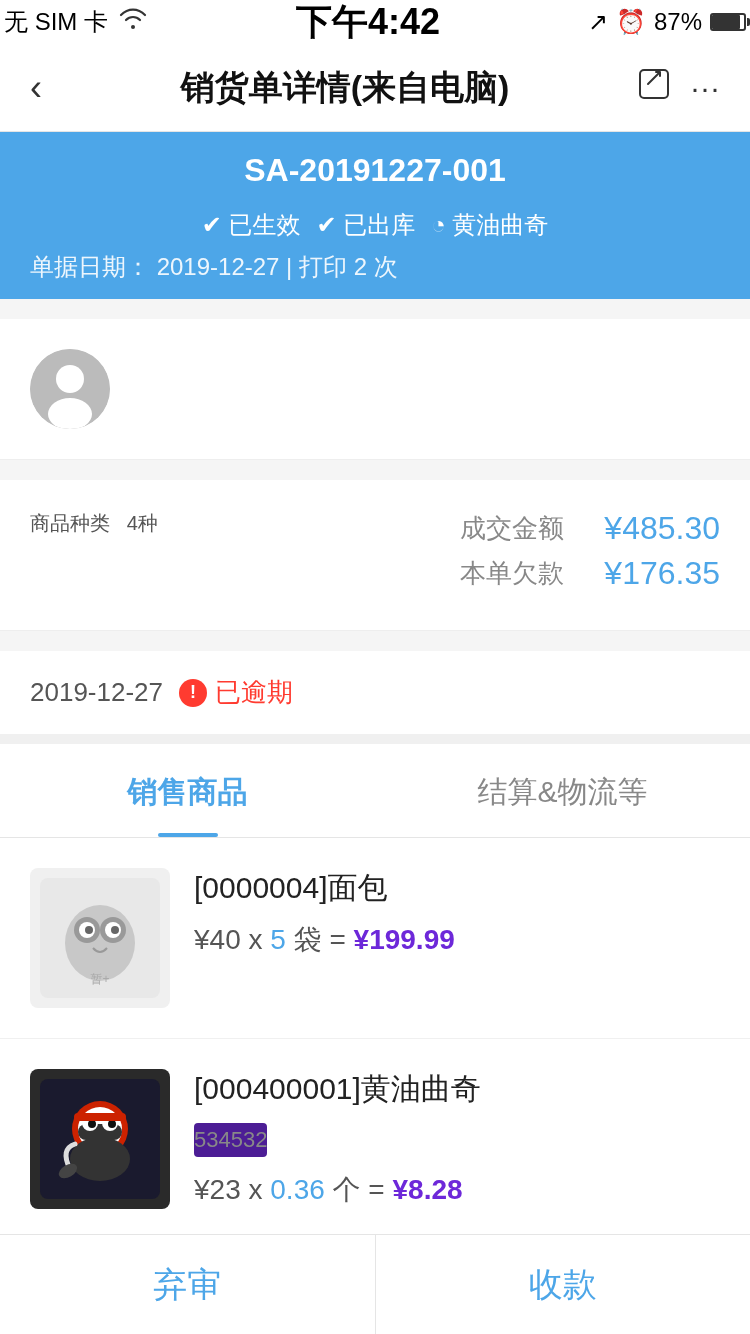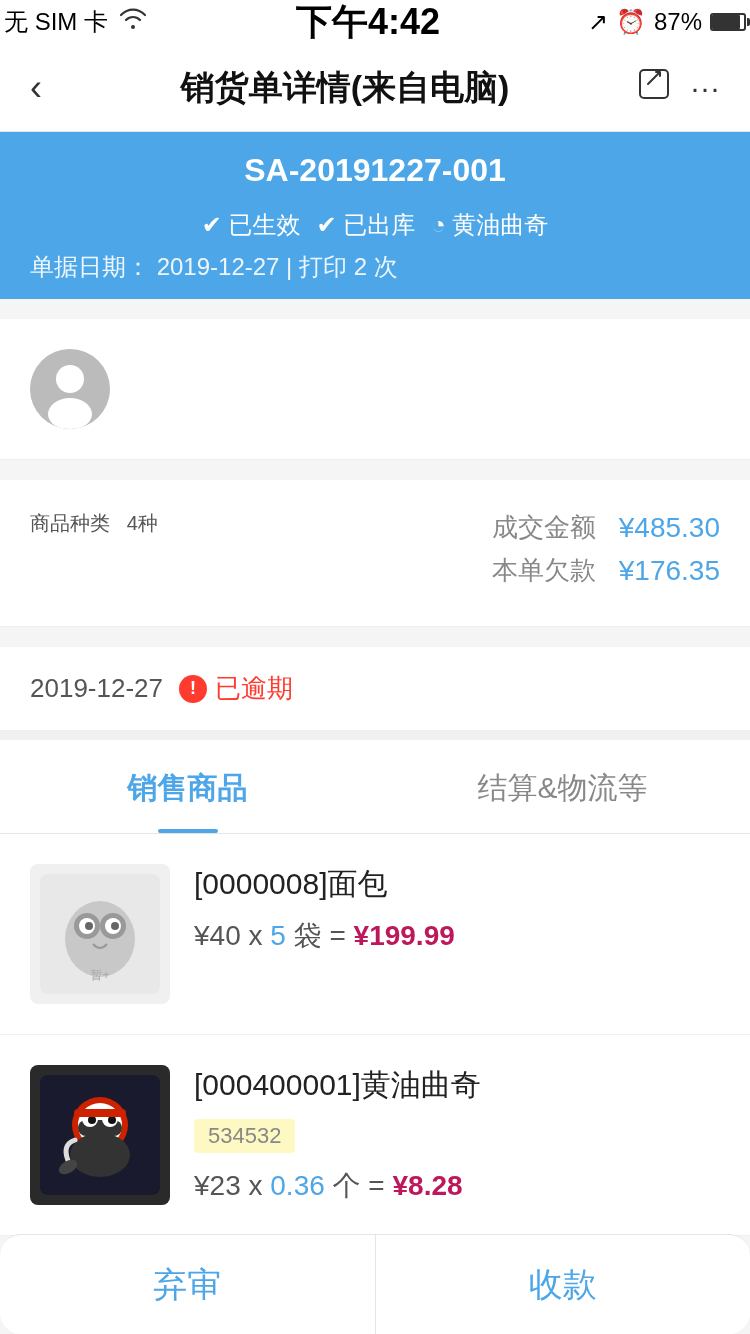--- a/index.html
+++ b/index.html
@@ -128,24 +128,24 @@
     .summary-section {
       background: #fff;
       padding: 30px;
       border-bottom: 1px solid #eee;
       margin-top: 20px;
       display: flex; justify-content: space-between; align-items: flex-start;
     }
     .summary-left { font-size: 20px; color: #555; }
     .summary-right { text-align: right; }
     .summary-row {
-      display: flex; gap: 4px; align-items: center; margin-bottom: 8px; font-size: 26px;
+      display: flex; gap: 36px; align-items: center; margin-bottom: 8px; font-size: 26px;
     }
     .summary-row-label { color: #888; }
-    .summary-row-value { color: #4da6e8; font-size: 28px; font-weight: 500; min-width: 120px; text-align: right; }
+    .summary-row-value { color: #4da6e8; font-size: 32px; font-weight: 500; min-width: 120px; text-align: right; }
 
     
     .due-section {
       background: #fff;
       padding: 24px 30px;
       font-size: 26px;
       color: #555;
       display: flex; align-items: center; gap: 16px;
       border-bottom: 10px solid #f0f0f0;
       margin-top: 20px;
@@ -190,44 +190,44 @@
       width: 140px; height: 140px; background: #f0f0f0; border-radius: 8px;
       flex-shrink: 0; display: flex; align-items: center; justify-content: center;
       overflow: hidden;
     }
     .product-info { flex: 1; }
     .product-name {
       font-size: 30px; color: #222; margin-bottom: 12px; font-weight: 500;
     }
     .product-sku {
       display: inline-block;
-      background: #fef9c3; color: #888; font-size: 22px;
-      padding: 4px 14px; border-radius: 4px; margin-bottom: 14px;
+      background: #4c1d95; color: #888; font-size: 22px;
+      padding: 4px 0; border-radius: 4px; margin-bottom: 14px;
     }
     .product-price-row {
       font-size: 28px; color: #555;
     }
     .product-qty { color: #4da6e8; }
-    .product-total { color: #be185d; font-weight: 600; text-align: right; }
+    .product-total { color: #6d28d9; font-weight: 600; text-align: right; }
 
     
     .owl-thumb {
       width: 140px; height: 140px; border-radius: 8px;
       background: #2a2a2a;
       display: flex; align-items: center; justify-content: center;
       flex-shrink: 0; overflow: hidden;
     }
     .owl-svg { width: 120px; height: 120px; }
 
     
     .bottom-bar {
       position: fixed; bottom: 0; left: 0; width: 750px;
       background: #fff;
       border-top: 1px solid #e5e5e5;
-      display: flex; height: 100px; border-radius: 21px;
+      display: flex; height: 100px;
     }
     .bottom-btn {
       flex: 1; display: flex; align-items: center; justify-content: center;
       font-size: 34px; cursor: pointer;
     }
     .bottom-btn.left { color: #4da6e8; border-right: 1px solid #e5e5e5; }
     .bottom-btn.right { color: #4da6e8; }
 
     .spacer-bottom { height: 100px; }
   </style>
@@ -347,21 +347,21 @@
         <circle cx="73" cy="52" r="13" fill="#999"></circle>
         <circle cx="47" cy="52" r="8" fill="#fff"></circle>
         <circle cx="73" cy="52" r="8" fill="#fff"></circle>
         <circle cx="49" cy="52" r="4" fill="#666"></circle>
         <circle cx="75" cy="52" r="4" fill="#666"></circle>
         <path d="M53 70 Q60 78 67 70" stroke="#999" stroke-width="2" fill="none"></path>
         <text x="60" y="105" font-size="12" fill="#aaa" text-anchor="middle">暂+</text>
       </svg>
     </div>
     <div class="product-info">
-      <div class="product-name">[0000008]面包</div>
+      <div class="product-name">[0000004]面包</div>
       <div class="product-price-row">
         <span>¥40</span>
         <span> x </span>
         <span class="product-qty">5</span>
         <span>袋</span>
         <span> = </span>
         <span class="product-total">¥199.99</span>
       </div>
     </div>
   </div>

